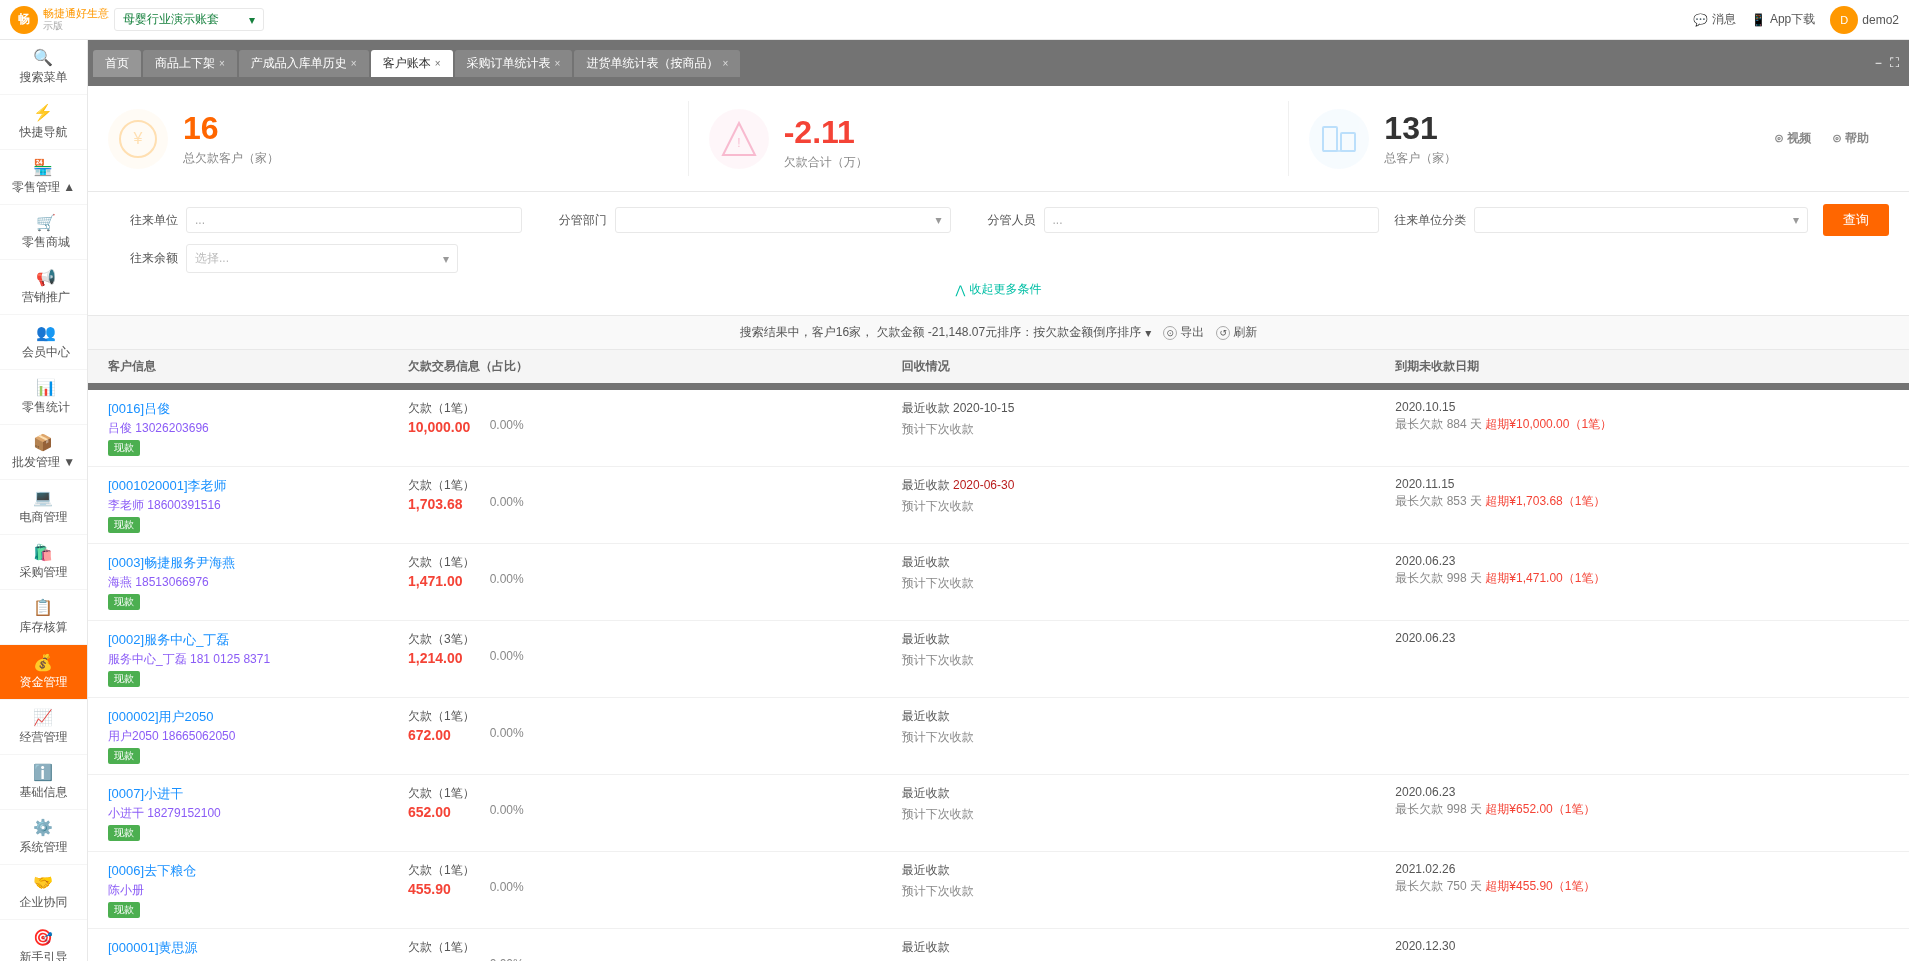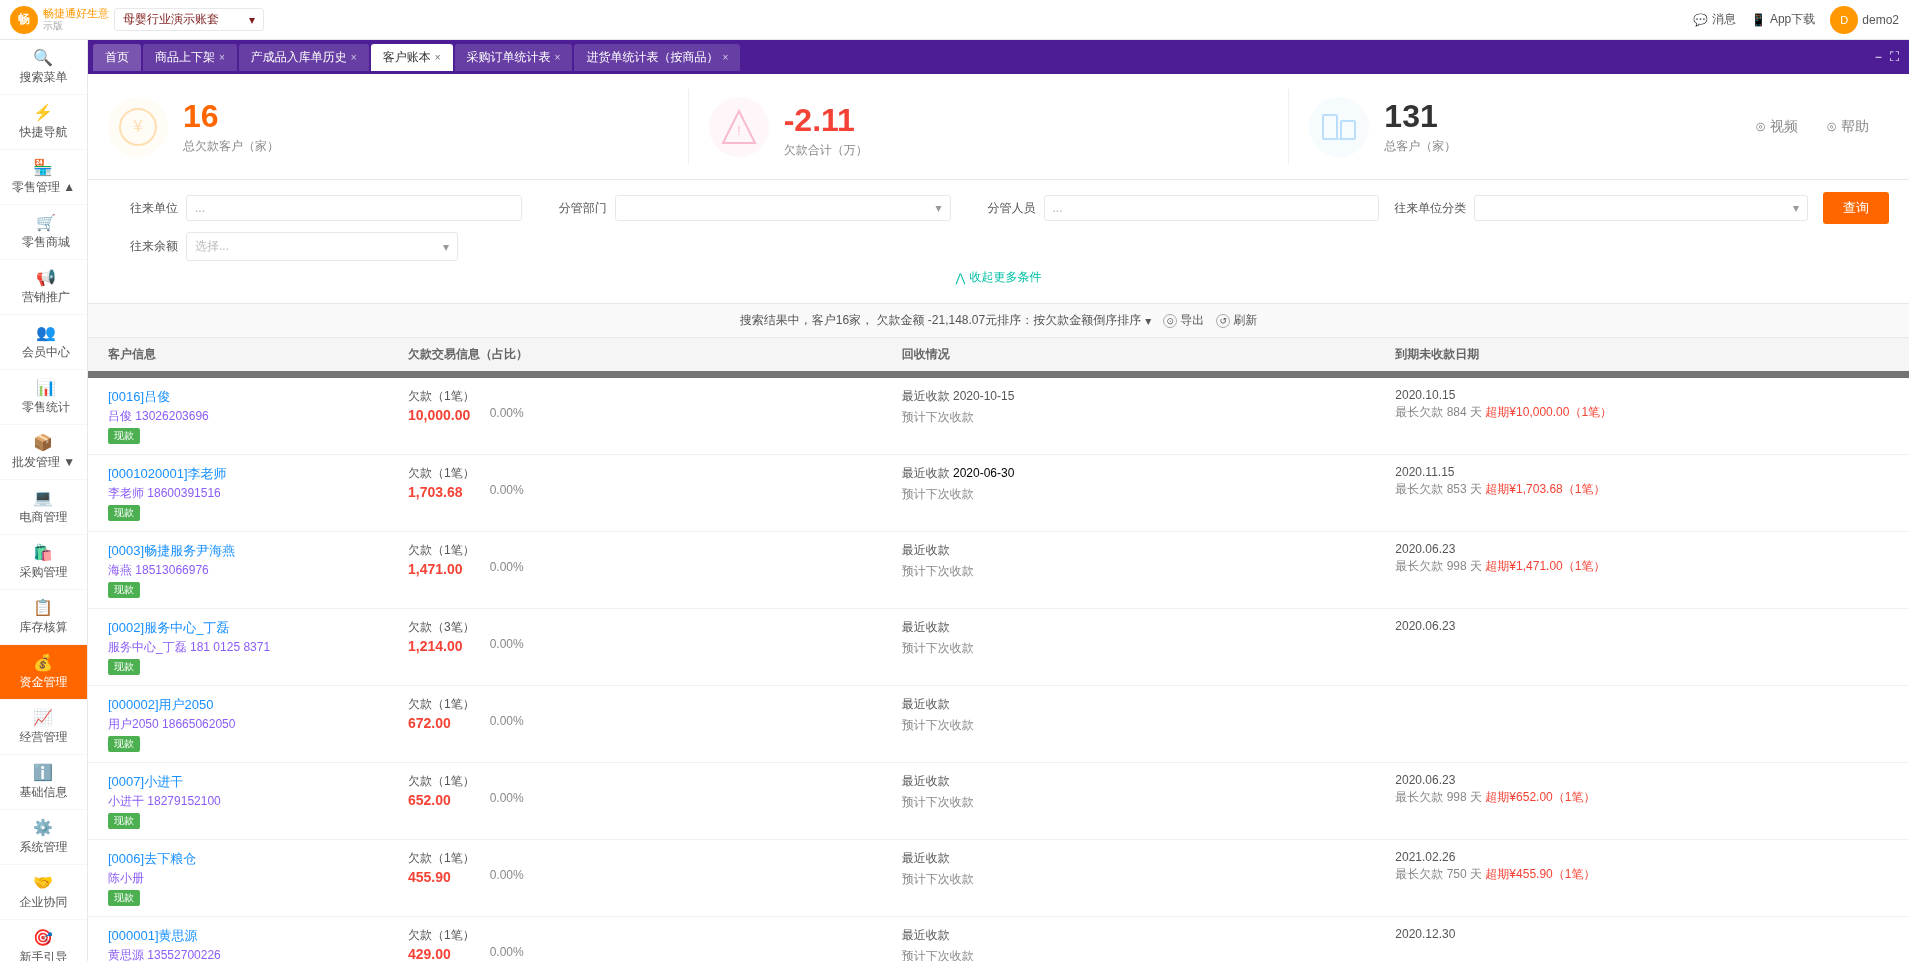--- a/index.html
+++ b/index.html
@@ -4,28 +4,28 @@
   <style>
     * { box-sizing: border-box; margin: 0; padding: 0; font-family: 'Microsoft YaHei', Arial, sans-serif; }
     body { background: #f5f5f5; font-size: 13px; color: #333; overflow: hidden; height: 961px; }
 
     
     .app-wrapper { display: flex; flex-direction: column; height: 100%; }
     .top-bar { display: flex; align-items: center; background: #fff; height: 40px; border-bottom: 1px solid #e8e8e8; padding: 0 10px; }
     .main-layout { display: flex; flex: 1; overflow: hidden; }
     .sidebar { width: 88px; background: #fff; border-right: 1px solid #e8e8e8; display: flex; flex-direction: column; overflow-y: auto; }
     .content-area { flex: 1; display: flex; flex-direction: column; overflow: hidden; }
-    .tab-bar { background: #4c1d95; display: flex; align-items: center; height: 34px; padding: 0 5px; }
+    .tab-bar { background: #737373; display: flex; align-items: center; height: 46px; padding: 0 5px; }
     .page-content { flex: 1; overflow-y: auto; background: #f5f5f5; }
 
     
     .logo-area { display: flex; align-items: center; gap: 5px; min-width: 88px; }
     .logo-icon { width: 28px; height: 28px; background: #ff9800; border-radius: 50%; display: flex; align-items: center; justify-content: center; color: white; font-size: 12px; font-weight: bold; }
     .logo-text { font-size: 11px; color: #ff9800; line-height: 1.2; }
-    .company-select { display: flex; align-items: center; gap: 3px; border: 1px solid #e8e8e8; border-radius: 3px; padding: 2px 8px; cursor: pointer; font-size: 12px; color: #7f1d1d; margin-left: 5px; min-width: 150px; justify-content: space-between; }
+    .company-select { display: flex; align-items: center; gap: 3px; border: 1px solid #e8e8e8; border-radius: 3px; padding: 2px 8px; cursor: pointer; font-size: 12px; color: #15803d; margin-left: 5px; min-width: 150px; justify-content: space-between; }
     .top-bar-right { margin-left: auto; display: flex; align-items: center; gap: 15px; }
     .top-bar-icon { display: flex; align-items: center; gap: 4px; color: #555; font-size: 12px; cursor: pointer; }
     .avatar { width: 28px; height: 28px; border-radius: 50%; background: #ff9800; display: flex; align-items: center; justify-content: center; color: white; font-size: 11px; }
 
     
     .sidebar-item { padding: 8px 5px; text-align: center; cursor: pointer; color: #555; font-size: 12px; border-bottom: 1px solid #f5f5f5; }
     .sidebar-item.active { background: #ff6600; color: white; }
     .sidebar-item .icon { font-size: 16px; display: block; margin-bottom: 2px; }
 
     
@@ -42,21 +42,21 @@
     .stat-card:first-child { padding-left: 0; }
     .stat-card:last-child { border-right: none; }
     .stat-icon { width: 60px; height: 60px; border-radius: 50%; display: flex; align-items: center; justify-content: center; font-size: 24px; opacity: 0.3; }
     .stat-icon.orange { background: #fff3e0; color: #ff9800; }
     .stat-icon.pink { background: #fce4ec; color: #e91e63; }
     .stat-icon.blue { background: #e3f2fd; color: #2196f3; }
     .stat-info .value { font-size: 32px; font-weight: bold; }
     .stat-info .value.red { color: #f44336; margin-top: 8px; }
     .stat-info .value.orange { color: #ff6600; }
     .stat-info .label { font-size: 12px; color: #888; margin-top: 3px; }
-    .stat-card-right { margin-left: auto; display: flex; align-items: center; gap: 28px; font-size: 14px; color: #888; }
+    .stat-card-right { margin-left: auto; display: flex; align-items: center; gap: 21px; font-size: 12px; color: #888; font-weight: bold; }
 
     
     .filter-area { background: white; padding: 12px 20px; border-bottom: 1px solid #e8e8e8; }
     .filter-row { display: flex; align-items: center; gap: 15px; margin-bottom: 8px; }
     .filter-item { display: flex; align-items: center; gap: 8px; flex: 1; }
     .filter-label { color: #555; font-size: 12px; white-space: nowrap; min-width: 70px; text-align: right; }
     .filter-input { flex: 1; border: 1px solid #e8e8e8; border-radius: 3px; padding: 5px 8px; font-size: 12px; display: flex; align-items: center; gap: 5px; cursor: pointer; color: #999; }
     .filter-input .dots { color: #aaa; }
     .filter-select { flex: 1; border: 1px solid #e8e8e8; border-radius: 3px; padding: 5px 8px; font-size: 12px; display: flex; align-items: center; justify-content: space-between; cursor: pointer; color: #999; }
     .search-btn { background: #ff6600; color: white; border: none; border-radius: 3px; padding: 7px 20px; cursor: pointer; font-size: 13px; }
@@ -375,21 +375,21 @@
               <span class="tag">现款</span>
             </div>
             <div class="cell-flex">
               <div class="debt-info">
                 <div class="count">欠款（1笔）</div>
                 <div class="amount">1,703.68</div>
               </div>
               <div style="color:#888;font-size:12px;padding-top:18px;">0.00%</div>
             </div>
             <div class="recovery-info">
-              <div class="latest">最近收款 <span style="color:#000000;">2020-06-30</span></div>
+              <div class="latest">最近收款 <span style="color:#b91c1c;">2020-06-30</span></div>
               <div class="next">预计下次收款</div>
             </div>
             <div class="overdue-info">
               <div class="date-val">2020.11.15</div>
               <div class="days">最长欠款 853 天 <span class="overdue-amount">超期¥1,703.68（1笔）</span></div>
             </div>
           </div>
 
           <div class="table-row">
             <div class="customer-info">

